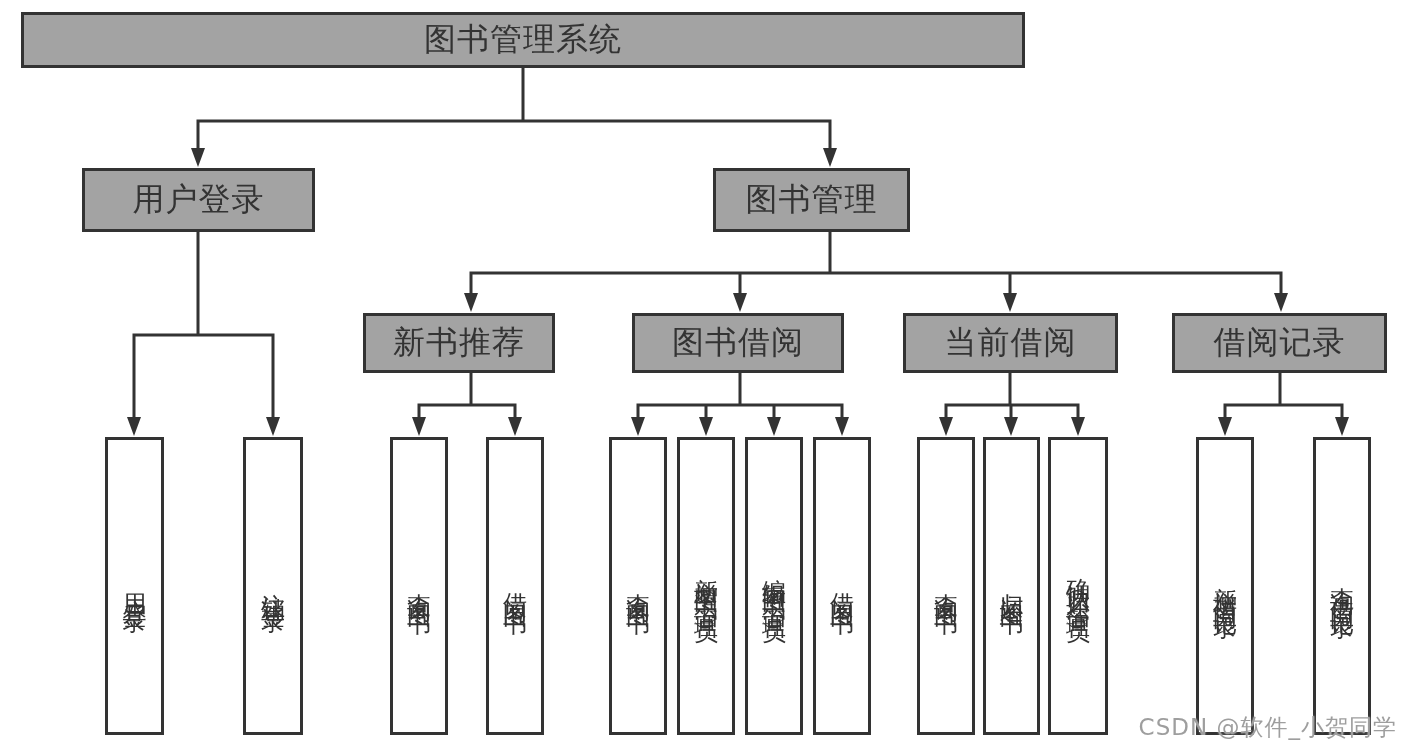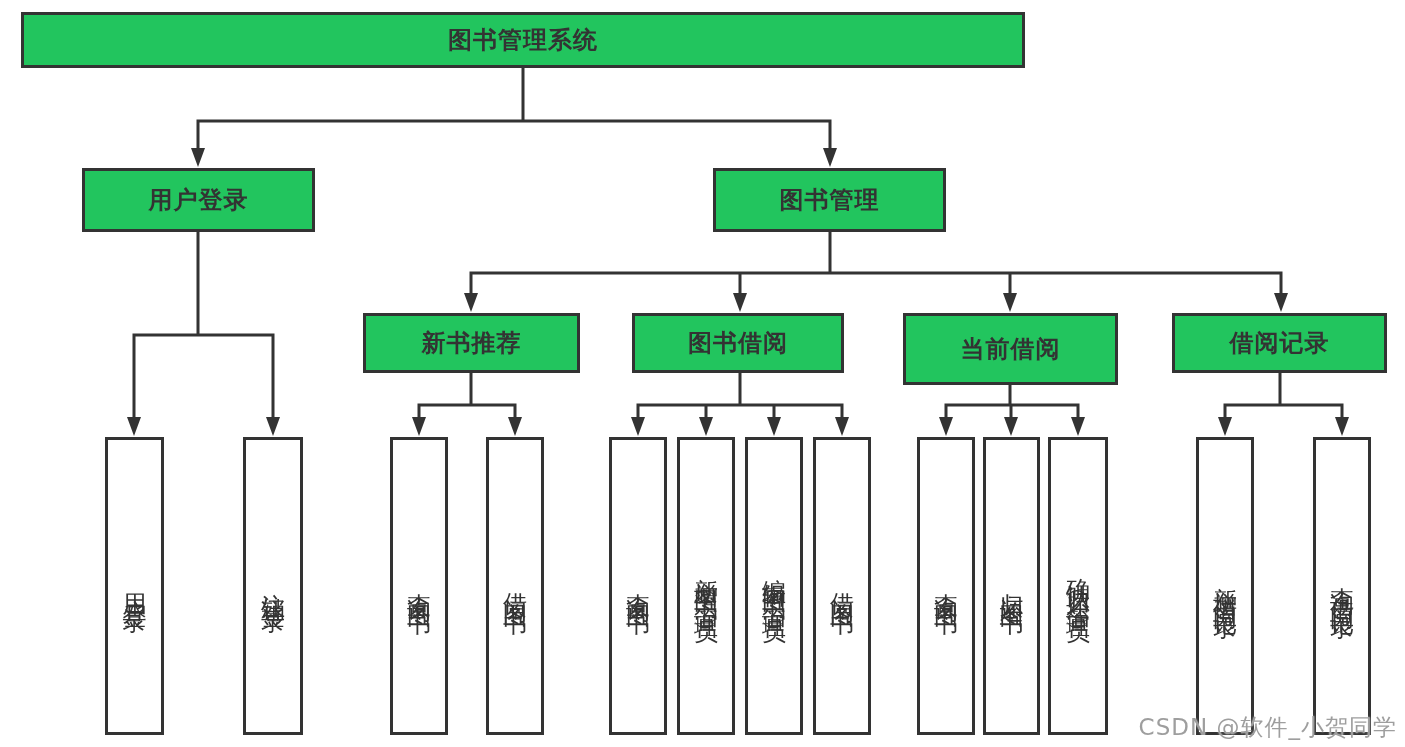--- a/index.html
+++ b/index.html
@@ -18,35 +18,34 @@
   }
   svg.connectors {
     position: absolute;
     left: 0; top: 0;
     width: 1405px; height: 747px;
   }
   .node {
     position: absolute;
     box-sizing: border-box;
     border: 3px solid var(--line, #333333);
-    background: #22c55e;
+    background: #a3a3a3;
     display: flex;
     align-items: center;
     justify-content: center;
-    font-size: 24px;
+    font-size: 32px;
     letter-spacing: 1px;
     white-space: nowrap;
-    font-weight: bold;
   }
   .node.root   { left: 21px;  top: 12px;  width: 1004px; height: 56px; }
   .node.l2-a   { left: 82px;  top: 168px; width: 233px;  height: 64px; }
-  .node.l2-b   { left: 713px; top: 168px; width: 233px;  height: 64px; }
-  .node.l3-a   { left: 363px; top: 313px; width: 217px;  height: 60px; }
+  .node.l2-b   { left: 713px; top: 168px; width: 197px;  height: 64px; }
+  .node.l3-a   { left: 363px; top: 313px; width: 192px;  height: 60px; }
   .node.l3-b   { left: 632px; top: 313px; width: 212px;  height: 60px; }
-  .node.l3-c   { left: 903px; top: 313px; width: 215px;  height: 72px; }
+  .node.l3-c   { left: 903px; top: 313px; width: 215px;  height: 60px; }
   .node.l3-d   { left: 1172px;top: 313px; width: 215px;  height: 60px; }
   .leaf {
     position: absolute;
     top: 437px;
     height: 298px;
     box-sizing: border-box;
     border: 3px solid var(--line, #333333);
     background: #ffffff;
     display: flex;
     align-items: center;

